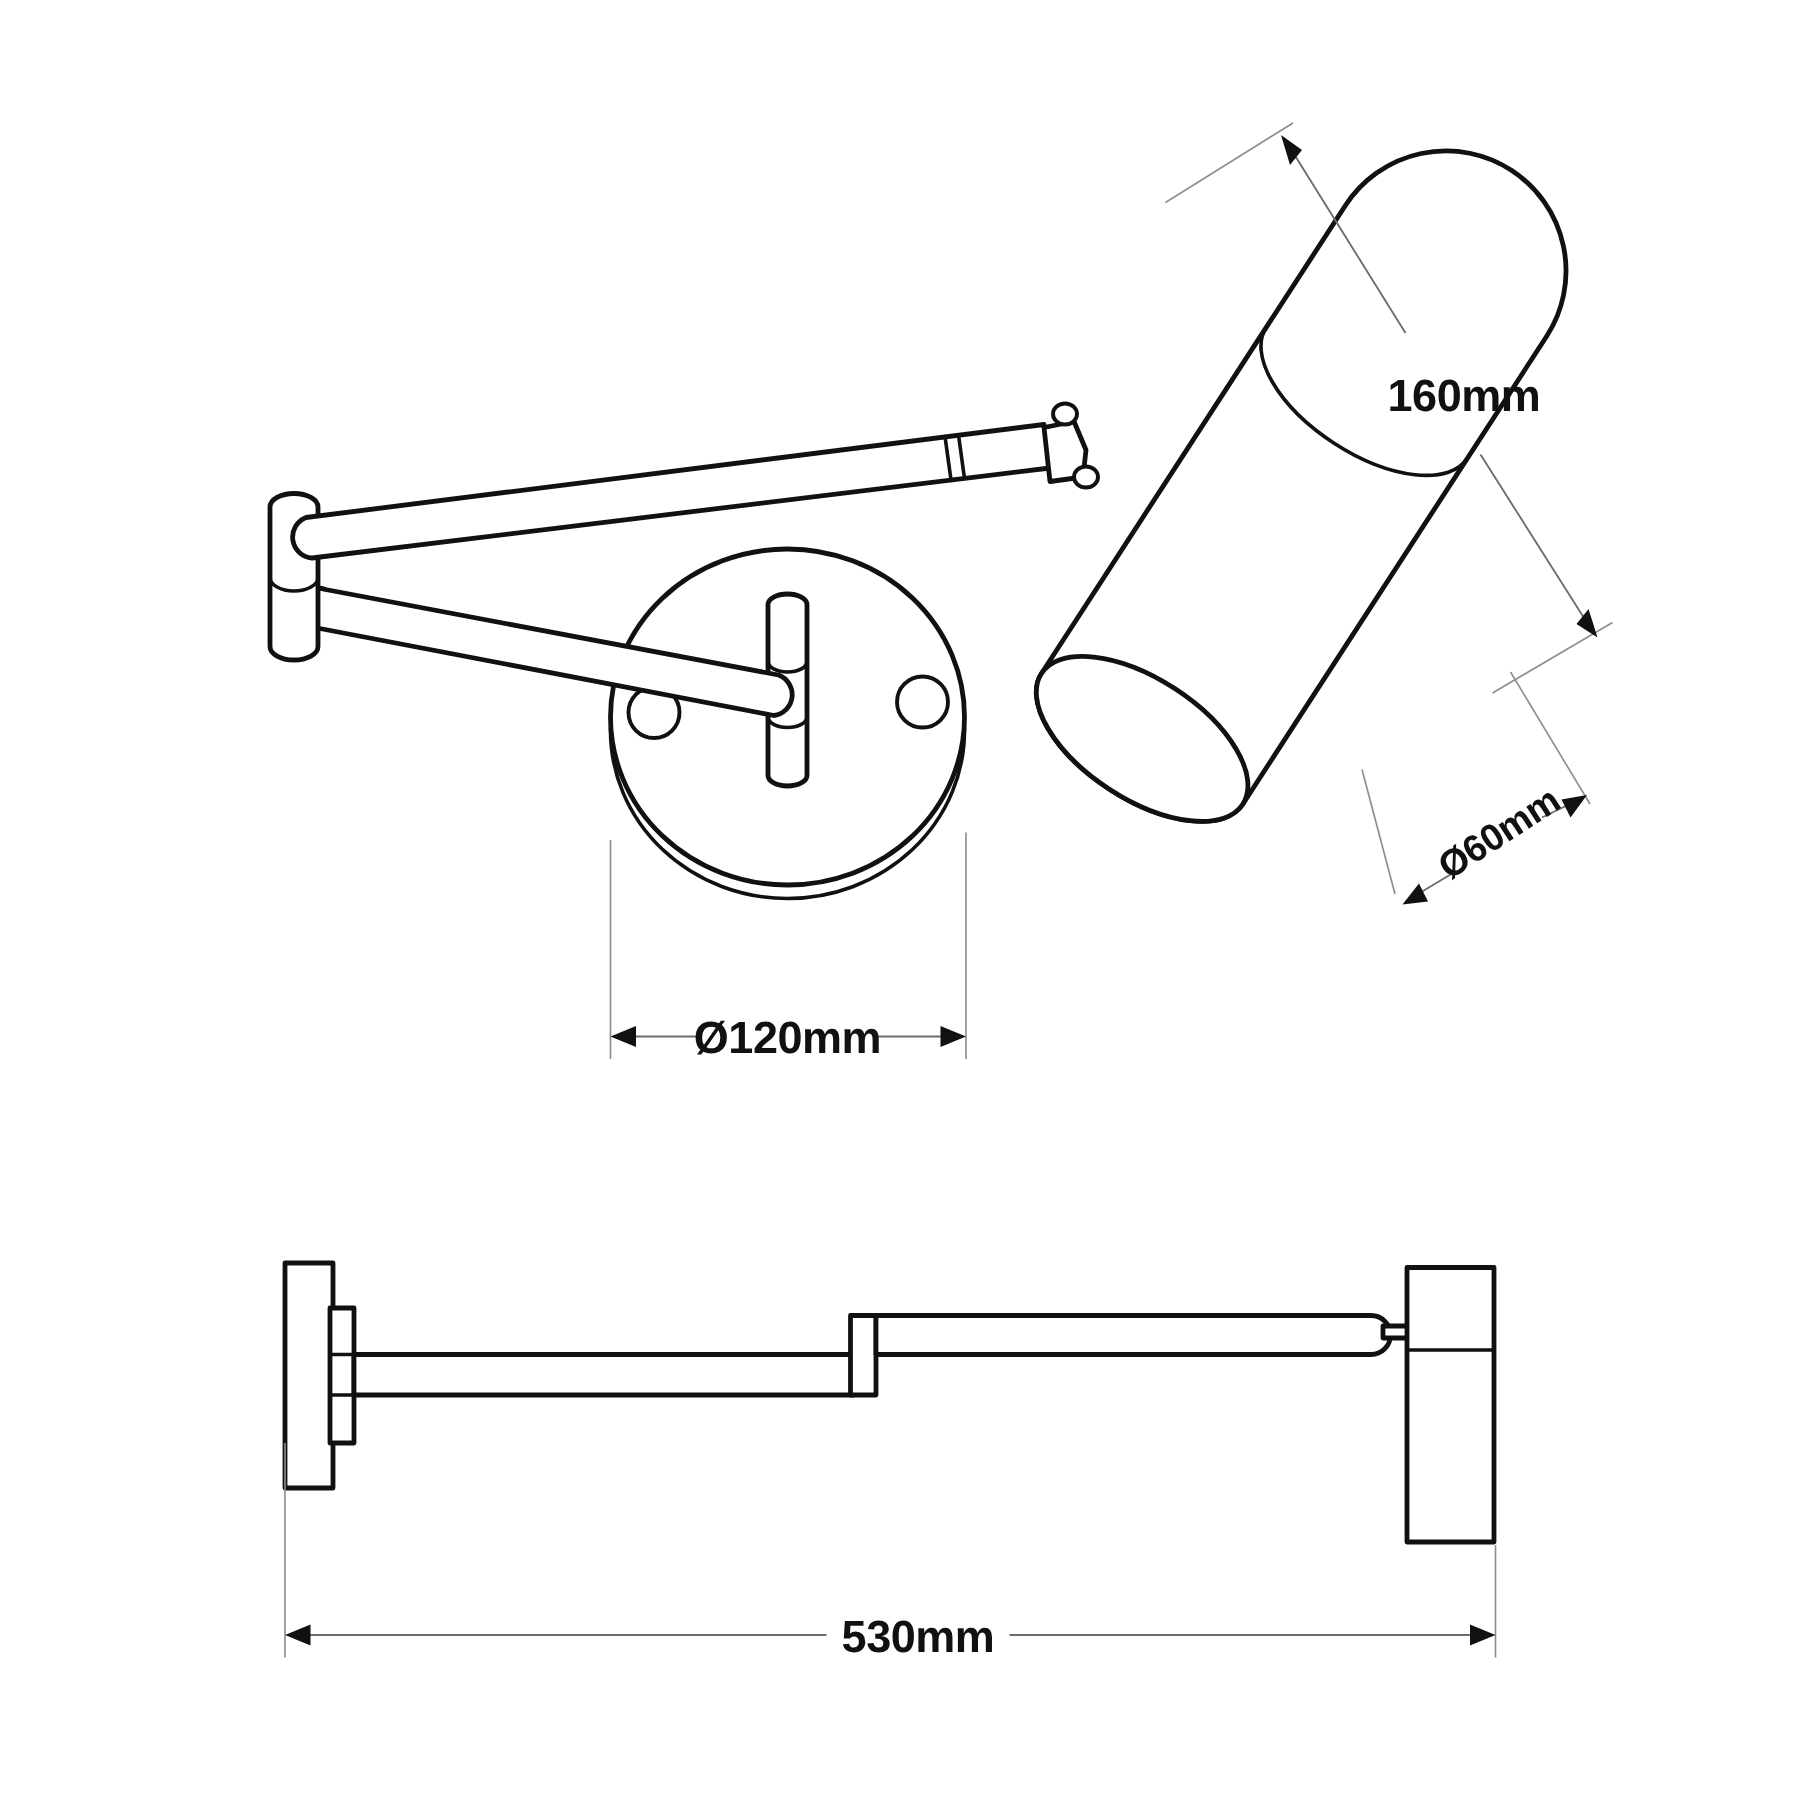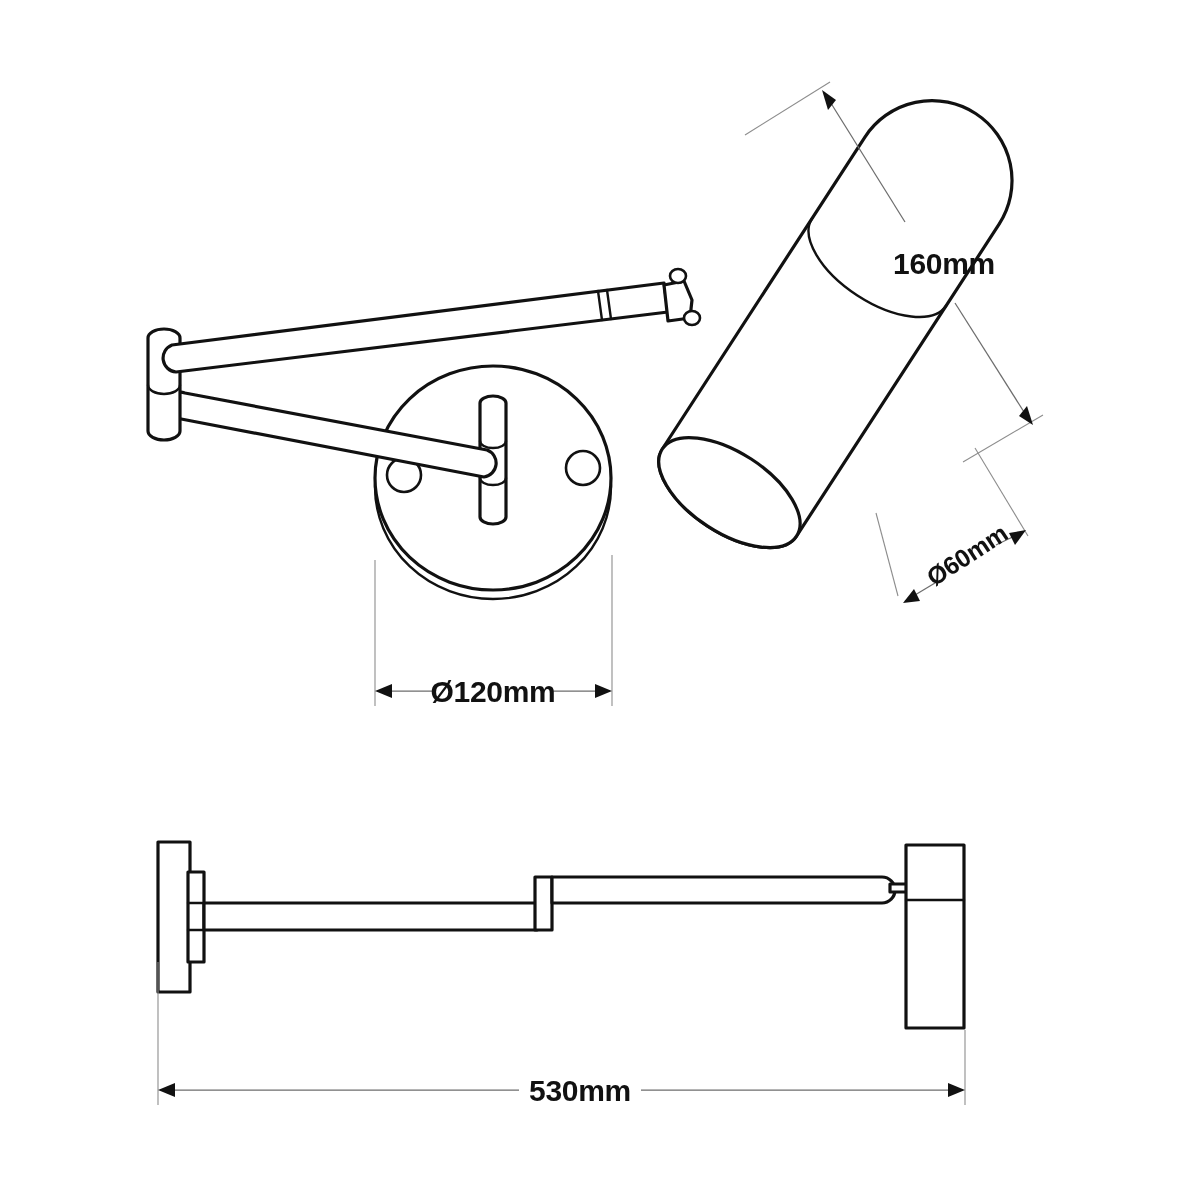--- a/index.html
+++ b/index.html
@@ -12,20 +12,21 @@
     width: 1200px;
     height: 1200px;
     overflow: hidden;
     font-family: "Liberation Sans", sans-serif;
     color: #1a1a1a;
   }
   #drawing-root {
     position: relative;
     width: 1060px;
     height: 1200px;
+    padding-left: 32px;
   }
   svg#tech-drawing {
     display: block;
     width: 1200px;
     height: 1200px;
   }
   
   .outline {
     fill: #ffffff;
     stroke: #111111;

